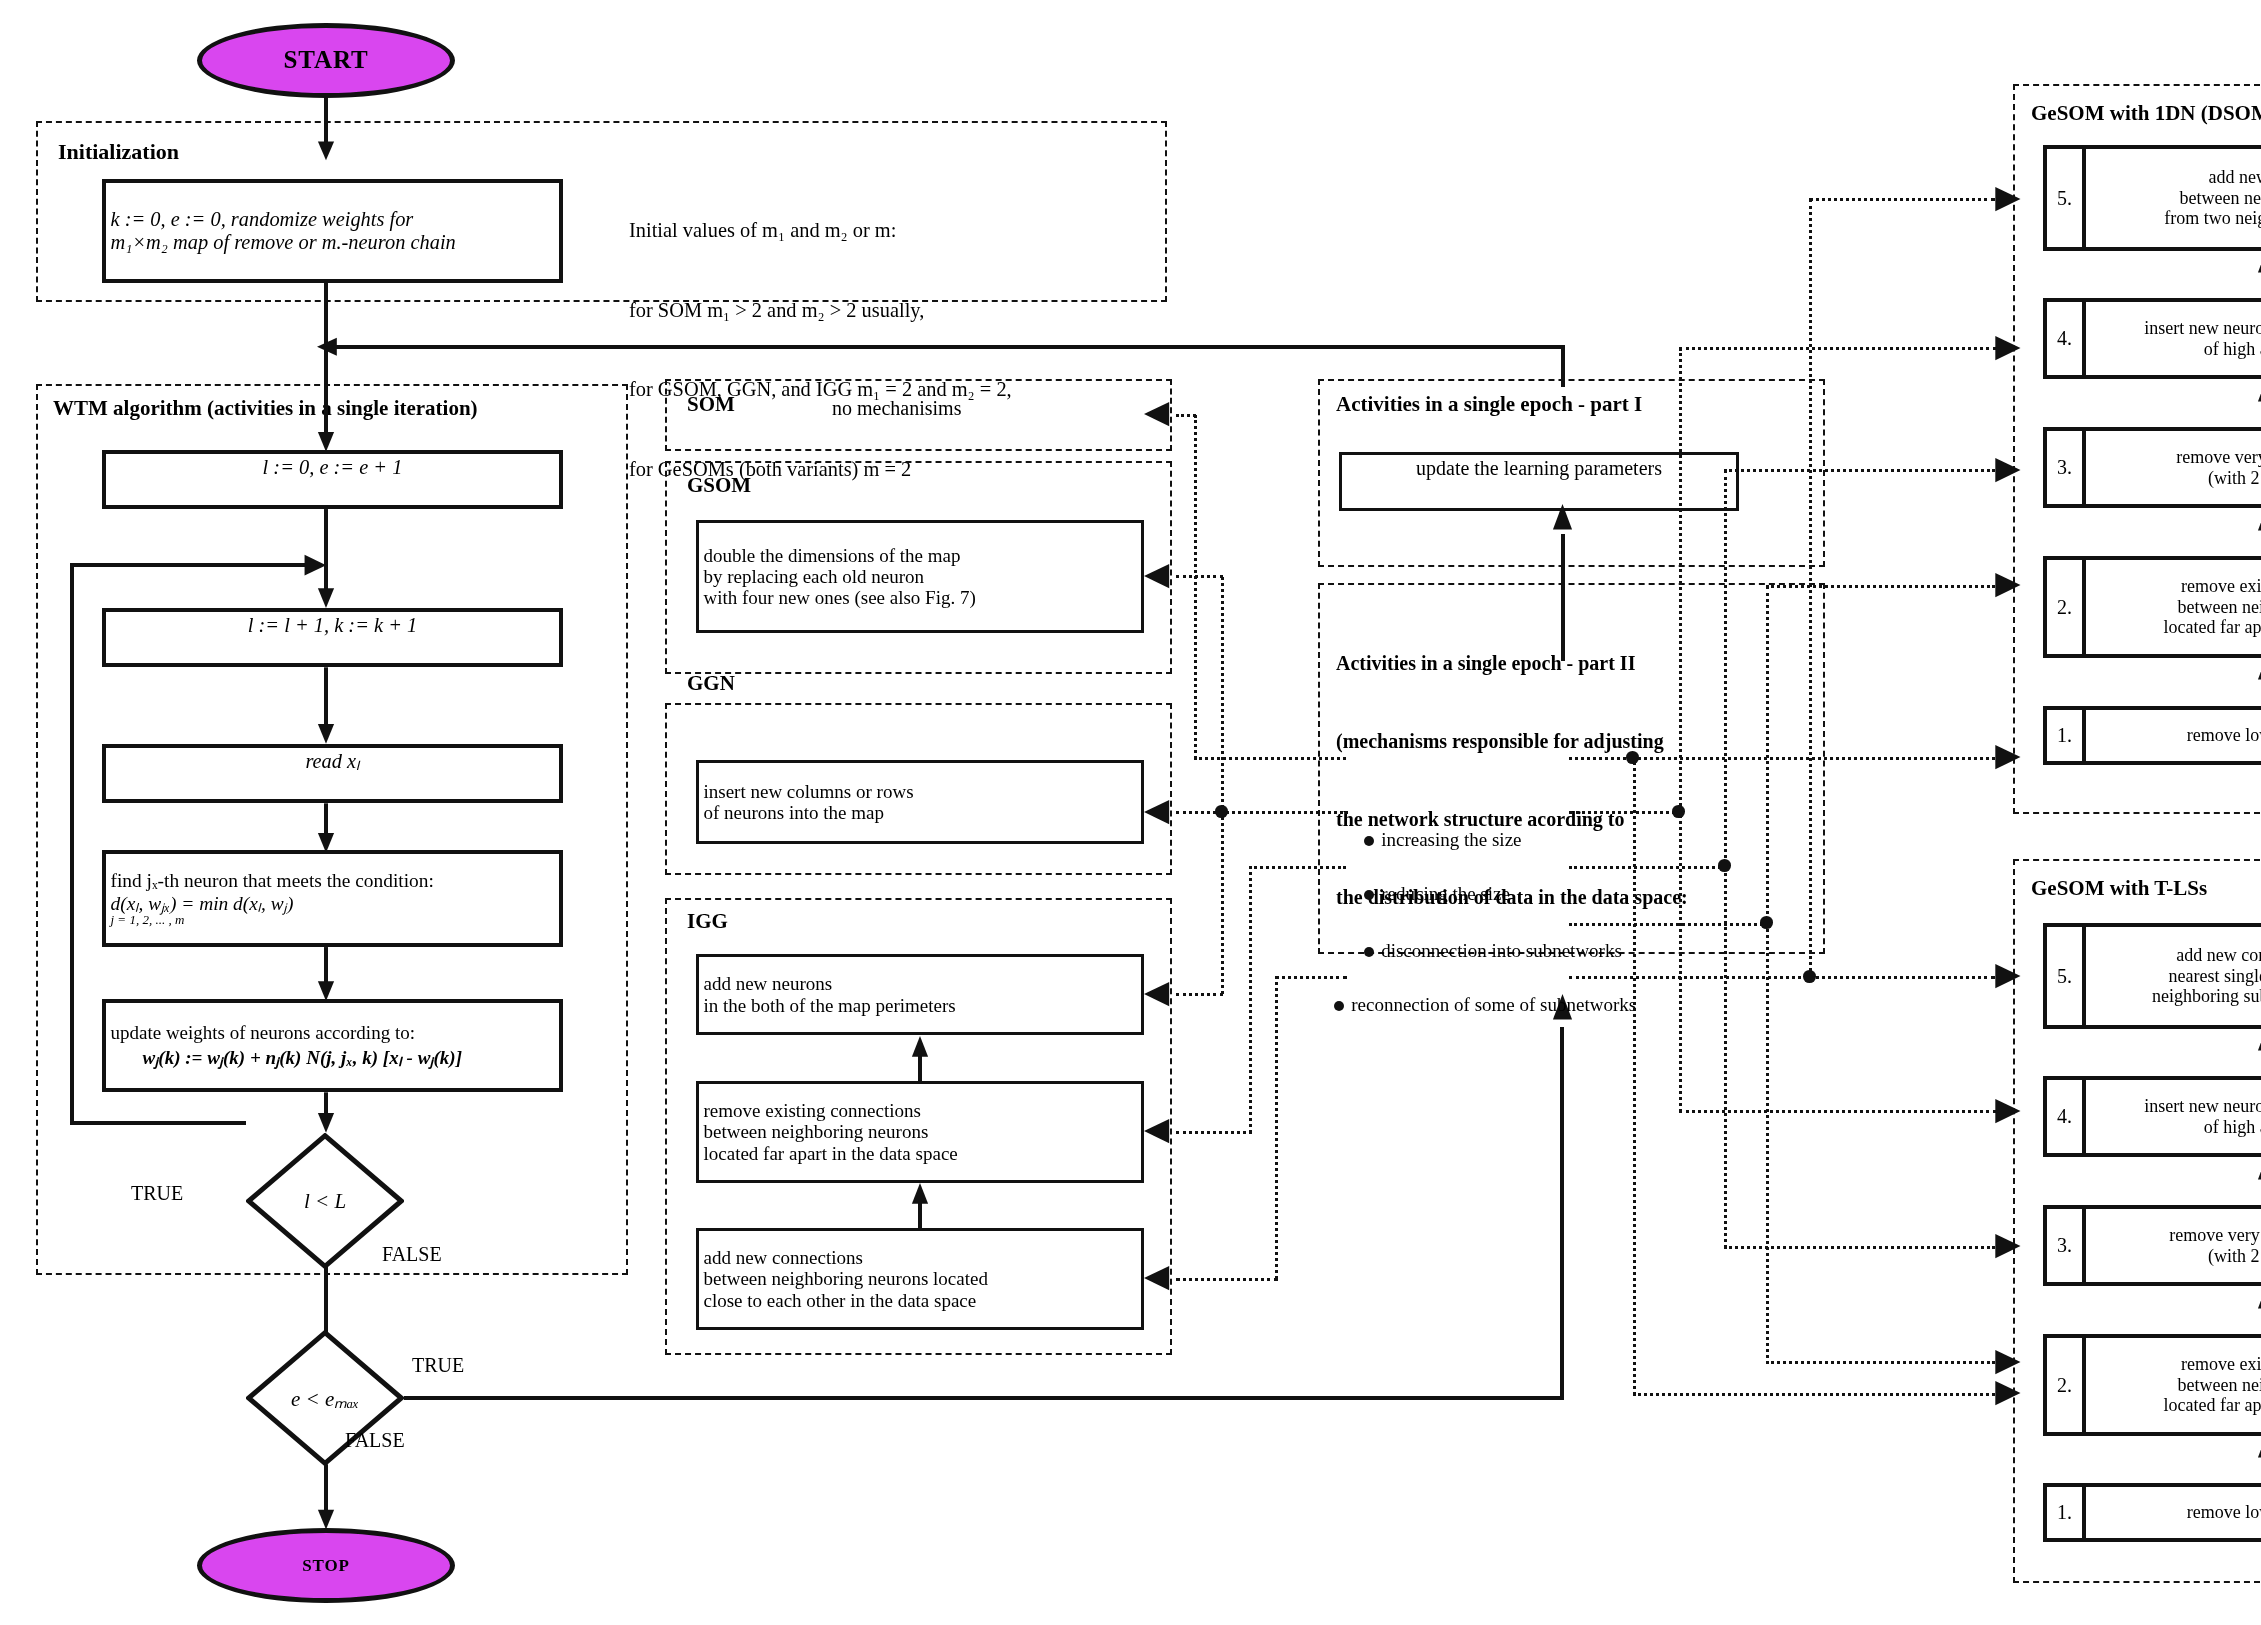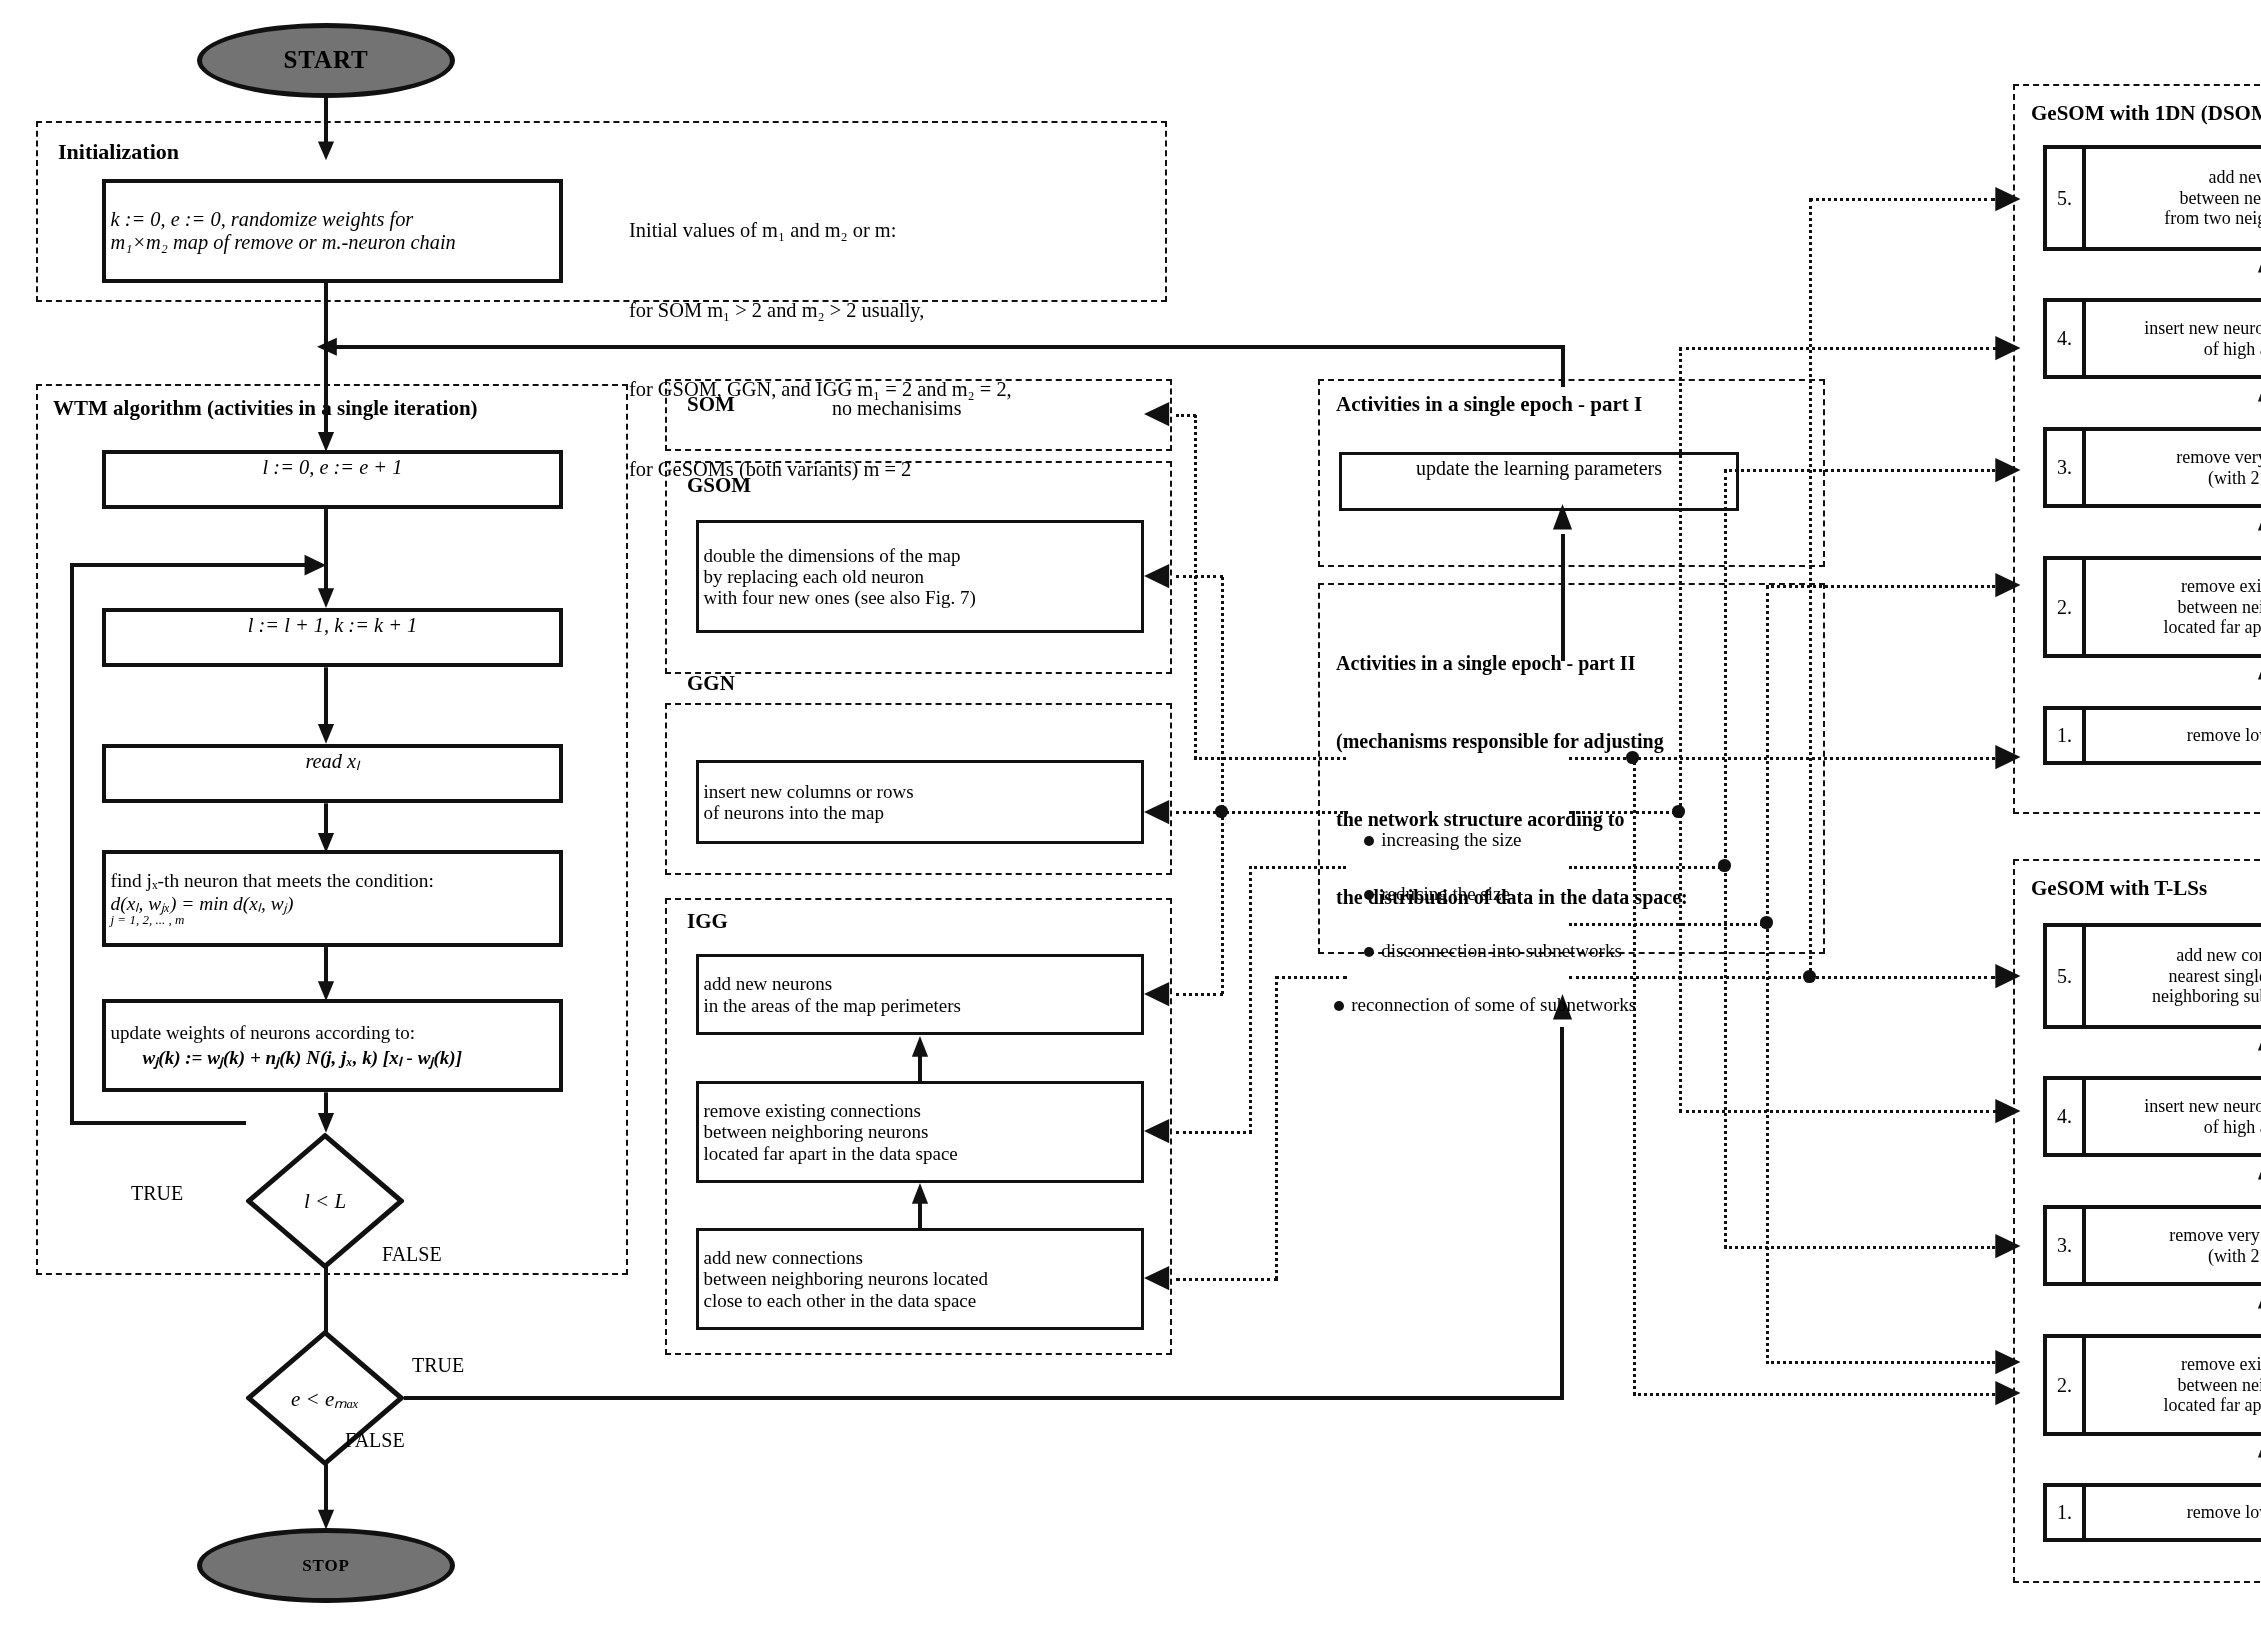--- a/index.html
+++ b/index.html
@@ -52,21 +52,21 @@
     flex:1 1 auto;
     display:flex;align-items:center;justify-content:center;
     text-align:center;line-height:1.14;
     padding:1.8px 3.6px;
   }
 
   
   .ellipse{
     position:absolute;box-sizing:border-box;
     border:5px solid #111;border-radius:50%;
-    background:#737373;
+    background:#d946ef;
     display:flex;align-items:center;justify-content:center;
     font-weight:bold;letter-spacing:0.9px;
   }
 
   
   .diamond{position:absolute;}
   .diamond .shape{
     position:absolute;left:0;top:0;width:100%;height:100%;
   }
   .diamond .lbl{
@@ -247,21 +247,21 @@
   <div class="box thin" style="left:696px;top:760px;width:448px;height:84px;font-size:19px;flex-direction:column;">
     <div>insert new columns or rows</div>
     <div>of neurons into the map</div>
   </div>
 
   <div class="group" style="left:665px;top:898px;width:507px;height:457px;"></div>
   <div class="group-title" style="left:687px;top:910px;font-size:21px;">IGG</div>
 
   <div class="box thin" style="left:696px;top:954px;width:448px;height:81px;font-size:19px;flex-direction:column;">
     <div>add new neurons</div>
-    <div>in the areas of the map perimeters</div>
+    <div>in the both of the map perimeters</div>
   </div>
   <svg class="arrow" style="left:911px;top:1036px;width:18px;height:45px;" viewBox="0 0 40 100" width="18" height="45">
     <line x1="20" y1="100" x2="20" y2="34" stroke="#111" stroke-width="9"></line>
     <polygon points="20,0 2,46 38,46" fill="#111"></polygon>
   </svg>
 
   <div class="box thin" style="left:696px;top:1081px;width:448px;height:102px;font-size:19px;flex-direction:column;">
     <div>remove existing connections</div>
     <div>between neighboring neurons</div>
     <div>located far apart in the data space</div>

